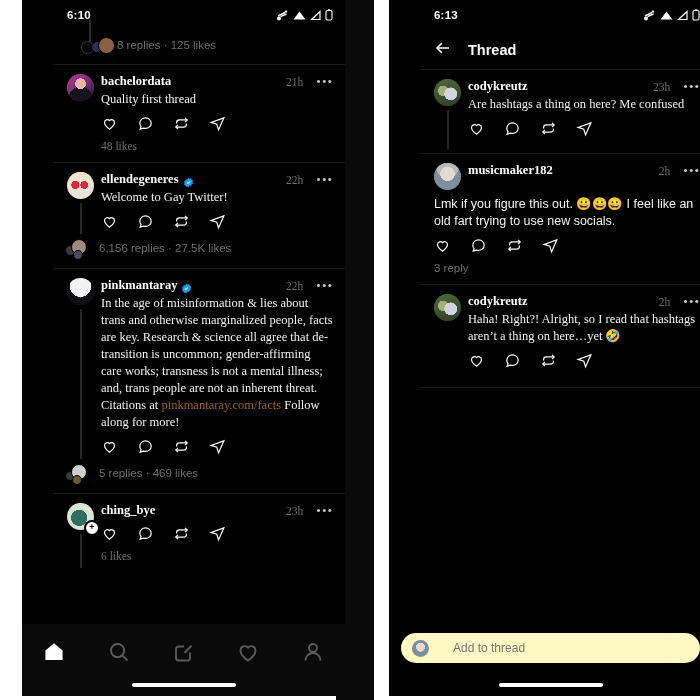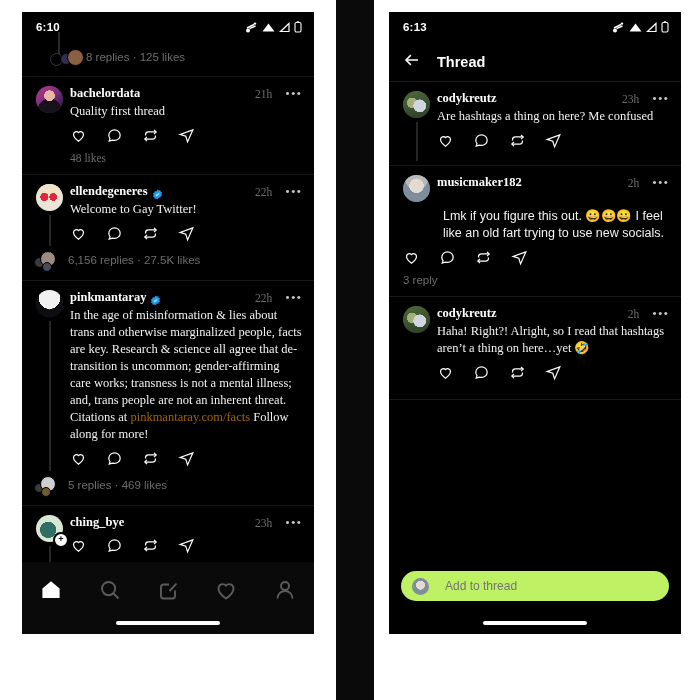--- a/index.html
+++ b/index.html
@@ -21,26 +21,27 @@
   .mid-band {
     position: absolute;
     left: 336px;
     top: 0;
     width: 38px;
     height: 700px;
     background: #0a0a0a;
   }
   .phone {
     position: absolute;
-    top: 12px;
+    top: 0;
     width: 292px;
-    height: 622px;
+    height: 696px;
     background: #000000;
     overflow: hidden;
     color: #ffffff;
+    padding-left: 31px;
   }
   .phone.left  { left: 22px; }
   .phone.right { left: 389px; }
 
   
   .statusbar {
     height: 30px;
     display: flex;
     align-items: center;
     justify-content: space-between;
@@ -226,21 +227,20 @@
     border-radius: 50%;
     border: 1.5px solid #000;
   }
 
   
   .wide-text {
     font-size: 12.5px;
     line-height: 17px;
     color: #f2f2f2;
     padding: 6px 4px 0 0;
-    margin-left: 40px;
   }
 
   
   .bottom-nav {
     position: absolute;
     left: 0; right: 0; bottom: 0;
     height: 72px;
     background: #0a0a0a;
     display: flex;
     align-items: flex-start;
@@ -264,25 +264,25 @@
   .composer-wrap {
     position: absolute;
     left: 0; right: 0; bottom: 0;
     height: 72px;
     background: #000;
   }
   .composer {
     position: absolute;
     left: 12px; right: 12px; top: 9px;
     height: 30px;
-    background: #bef264;
+    background: #fef9c3;
     border-radius: 16px;
     display: flex;
     align-items: center;
-    gap: 16px;
+    gap: 24px;
     padding: 0 11px;
     box-sizing: border-box;
     cursor: text;
   }
   .composer .mini-av {
     width: 17px; height: 17px;
     border-radius: 50%;
     overflow: hidden;
     position: relative;
     flex: 0 0 17px;

